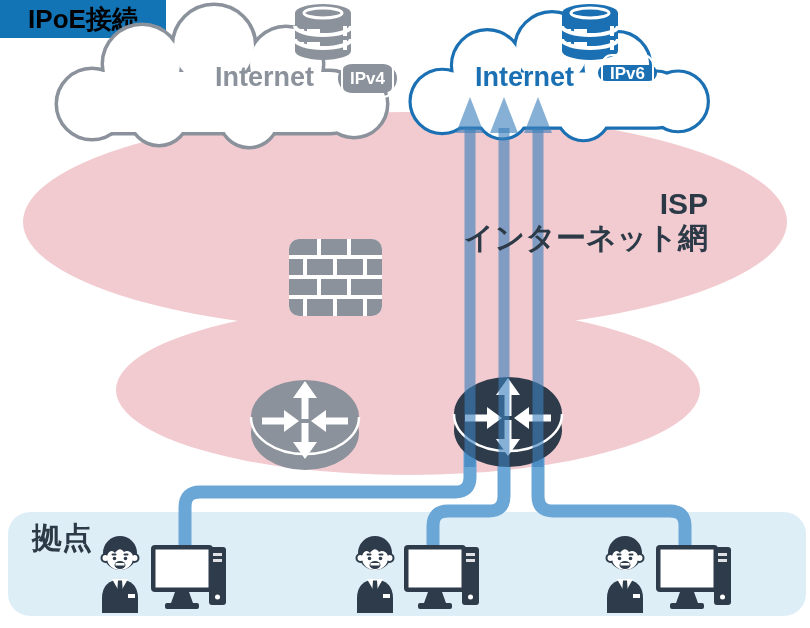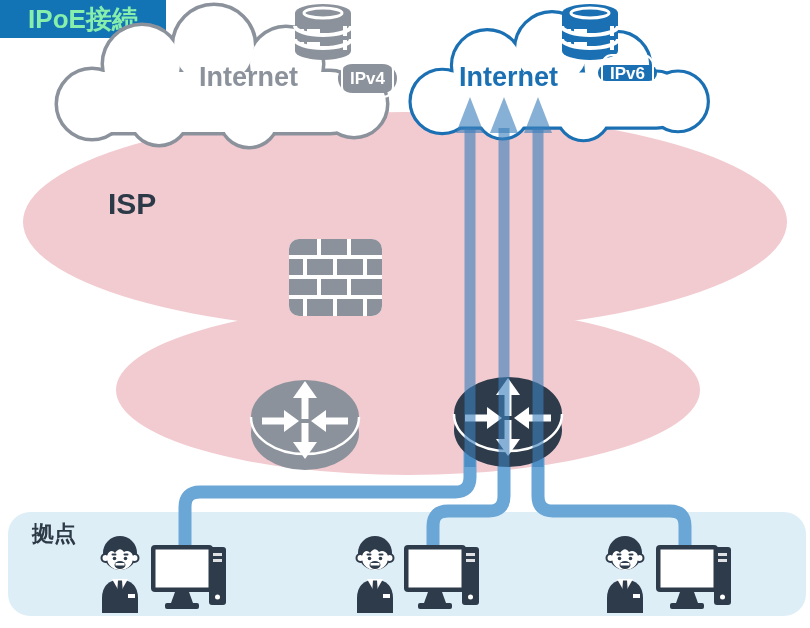--- a/index.html
+++ b/index.html
@@ -5,33 +5,33 @@
   :root{
     --pink:#f2cbd0; --gray:#8b929b; --blue:#1a70b3; --dark:#2d3b4b;
     --line_blue:#6aa6d6; --site_bg:#deeef7; --ipoe_bg:#1273b5;
     --bar_blue:rgba(59,128,187,0.62); --text_dark:#2c3a47;
   }
   html,body{margin:0;padding:0;background:#fff;}
   #stage{position:relative;width:810px;height:628px;background:#fff;overflow:hidden;
          font-family:"Liberation Sans",sans-serif;}
   #stage svg{position:absolute;left:0;top:0;}
   .lbl{position:absolute;font-weight:700;color:var(--text_dark);line-height:1.15;white-space:nowrap;}
-  .lbl.center{text-align:left;}
+  .lbl.center{text-align:right;}
   .badge{position:absolute;border-radius:15px;display:flex;align-items:center;justify-content:center;}
   .badge .inner{border:2.5px solid #fff;border-radius:11px;margin:3px;padding:8px 7px;
                 color:#fff;font-weight:700;font-size:17px;line-height:19px;}
   #lbl-internet4{left:199px;top:62px;width:115px;font-size:27px;color:var(--gray);}
   #lbl-internet6{left:459px;top:62px;width:115px;font-size:27px;color:var(--blue);}
   #badge-ipv4{left:338px;top:64px;height:29px;background:var(--gray);}
   #badge-ipv6{left:598px;top:65px;height:16px;background:var(--blue);}
   #lbl-isp{left:108px;top:139px;width:600px;font-size:30px;line-height:34px;margin-top:48px;}
   #lbl-ngn{left:307px;top:350px;width:200px;font-size:30px;}
   #lbl-ipoe{left:587px;top:405px;width:166px;height:38px;background:var(--ipoe_bg);
-            color:#86efac;font-size:26px;font-weight:700;display:flex;align-items:center;justify-content:center;}
-  #lbl-site{left:32px;top:521px;font-size:22px;}
+            color:#000000;font-size:26px;font-weight:700;display:flex;align-items:center;justify-content:center;}
+  #lbl-site{left:32px;top:521px;font-size:30px;}
 </style>
 </head>
 <body>
 
 <div id="stage">
 
   <svg width="810" height="628" viewBox="0 0 810 628">
     <defs>
 
       <g id="cloudShape">
@@ -203,19 +203,20 @@
     <div class="inner">IPv4</div>
   </div>
 
   <div id="lbl-internet6" class="lbl center">Internet</div>
   <div id="badge-ipv6" class="badge">
     <div class="inner">IPv6</div>
   </div>
 
   <div id="lbl-isp" class="lbl center">
     <div>ISP</div>
+    <div>インターネット網</div>
   </div>
 
 
   <div id="lbl-ipoe">IPoE接続</div>
 
   <div id="lbl-site" class="lbl">拠点</div>
 </div>
 
 </body></html>

